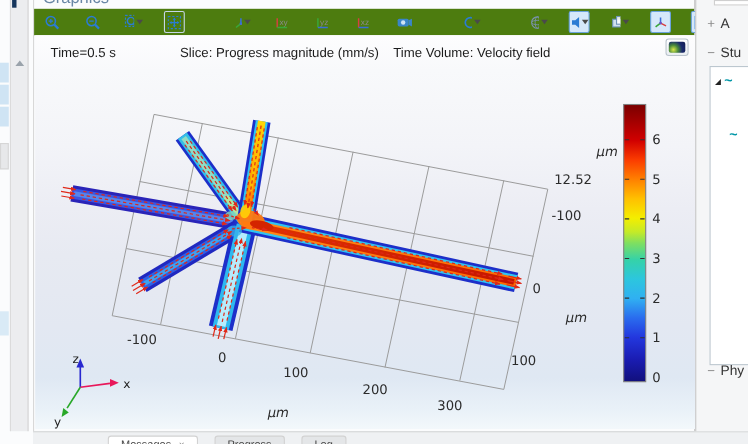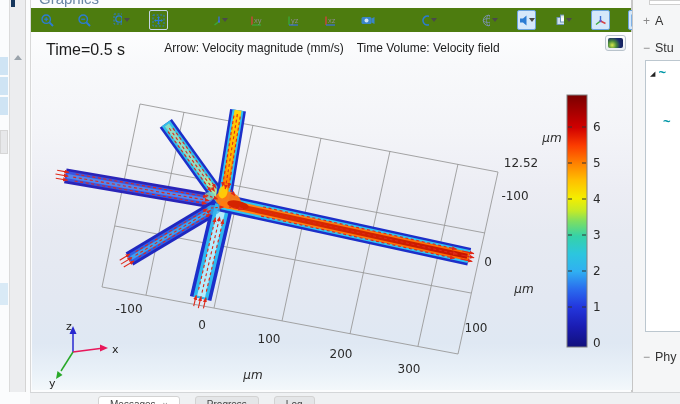--- a/index.html
+++ b/index.html
@@ -33,21 +33,21 @@
   .caret { width:0; height:0; border-left:3px solid transparent; border-right:3px solid transparent;
            border-top:4px solid #4a4a4a; margin-left:1px; }
   .sep { width:1px; height:17px; background:#d8dadc; margin:0 3px; }
   .tbtn svg { display:block; }
 
   
   .plot { position:absolute; left:1px; top:32px; width:600px; height:358px;
           background:linear-gradient(180deg,#fdfdfe 0%,#f8f9fb 9%,#f3f4f8 28%,
                      #ecedf4 44%,#e7eaf2 56%,#e3e8f2 74%,#dfe8f3 87%,#e9f1f8 95%,#f3f8fb 100%); }
   .plot svg.scene { position:absolute; left:0; top:0; width:600px; height:358px; }
-  .time-label { position:absolute; left:14px; top:9px; font-size:16px; color:#1c1c1c; z-index:3; }
+  .time-label { position:absolute; left:14px; top:9px; font-size:12px; color:#1c1c1c; z-index:3; }
   .ptitle { position:absolute; left:0; right:0; top:9px; text-align:center; font-size:12px;
             color:#1c1c1c; z-index:3; }
   .ptitle .gap { display:inline-block; width:13px; }
   .mini-btn { position:absolute; top:3px; right:6px; width:21px; height:16px; z-index:4;
               border:1px solid #b9c3cc; border-radius:3px; background:linear-gradient(#ffffff,#e9edf1); }
   .mini-btn .thumb { position:absolute; inset:2px; border-radius:2px;
               background:radial-gradient(circle at 28% 72%, #d8e84a 0%, #4a8a3a 32%, #1a2a6e 62%, #121d50 100%); }
 
   
   .btabs { position:absolute; left:30px; top:392px; width:650px; height:12px; background:#eff1f3;
@@ -242,21 +242,21 @@
         <svg width="16" height="15">
             <rect x="3.5" y="1.5" width="8.5" height="3.5" fill="#ffffff" stroke="#5b8cc0" stroke-width="1"></rect>
             <rect x="1.5" y="5" width="12.5" height="5" rx="1" fill="#dce9f5" stroke="#5b8cc0" stroke-width="1"></rect>
             <rect x="3.5" y="8.5" width="8.5" height="4.5" fill="#ffffff" stroke="#5b8cc0" stroke-width="1"></rect>
           </svg>
       </div>
     </div>
 
     <div class="plot">
       <div class="time-label">Time=0.5 s</div>
-      <div class="ptitle"><span>Arrow: Velocity magnitude (mm/s)</span><span class="gap"></span><span>Time Volume: Velocity field</span></div>
+      <div class="ptitle"><span>Slice: Progress magnitude (mm/s)</span><span class="gap"></span><span>Time Volume: Velocity field</span></div>
       <div class="mini-btn">
           <div class="thumb"></div>
         </div>
 
       <svg class="scene" viewBox="31 32 600 358" preserveAspectRatio="none" font-family="DejaVu Sans, sans-serif">
         <defs>
           <marker id="ah" markerWidth="6" markerHeight="5" refX="4.6" refY="2" orient="auto" markerUnits="userSpaceOnUse">
             <path d="M0,0 L5,2 L0,4 Z" fill="#e02818"></path>
           </marker>
           <linearGradient id="ngrad" x1="0" y1="0" x2="1" y2="0">
@@ -470,18 +470,18 @@
       <span class="rp-glyph">−</span><span>Stu</span>
     </div>
     <div class="rp-box">
       <div class="tree-row" style="left:4px;top:4px;">
         <span class="tri">◢</span><span class="squiggle">~</span>
       </div>
       <div class="tree-row" style="left:17px;top:53px;">
         <span class="squiggle">~</span>
       </div>
     </div>
-    <div class="rp-row" style="top:350px;">
+    <div class="rp-row" style="top:330px;">
       <span class="rp-glyph">−</span><span>Phy</span>
     </div>
   </div>
 
 </div>
 
 </body></html>

